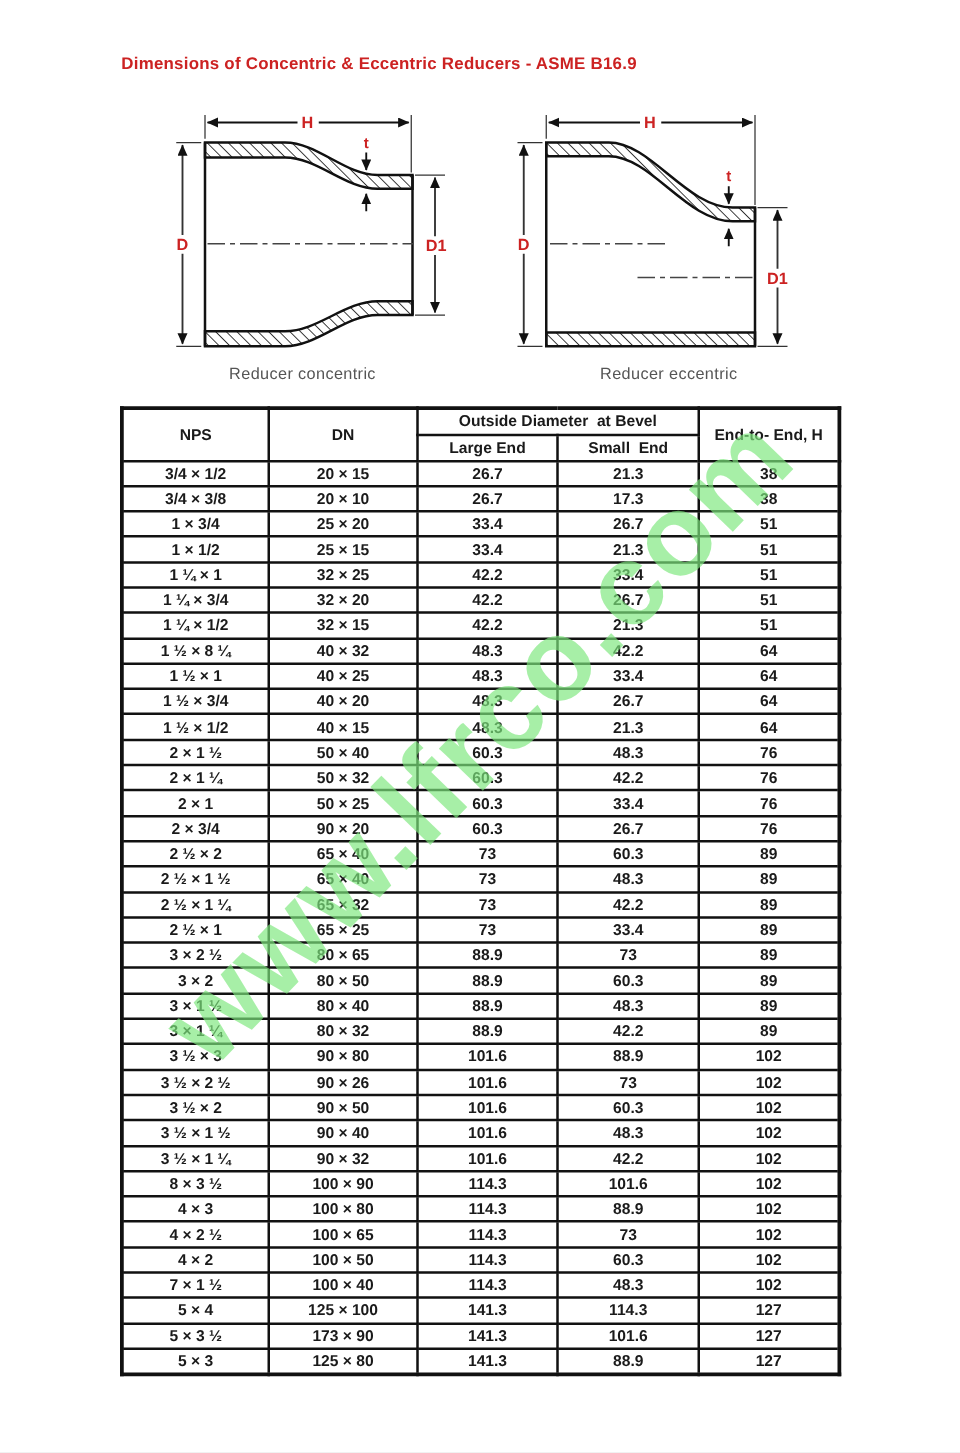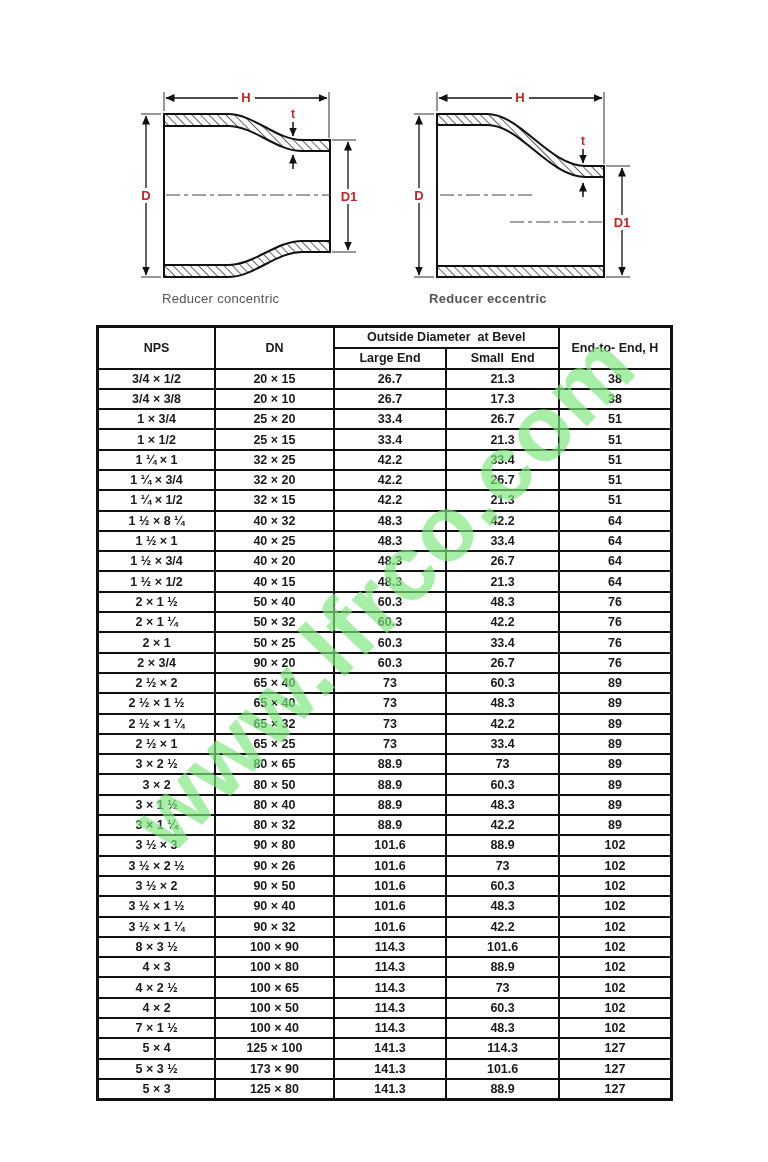--- a/index.html
+++ b/index.html
@@ -8,25 +8,25 @@
     position:relative;width:768px;height:1162px;background:#ffffff;
     margin:0 auto;overflow:hidden;
     font-family:"Liberation Sans",sans-serif;
   }
   .doc-title{
     position:absolute;left:97px;top:43px;
     font-size:13.5px;font-weight:bold;color:#cc2222;letter-spacing:.2px;
   }
   .diagram{position:absolute;}
   .diagram-caption{
-    position:absolute;top:291px;width:160px;
+    position:absolute;top:291px;width:160px;text-align:center;
     font-size:13px;color:#555;letter-spacing:.3px;
   }
   .caption-concentric{left:162px;}
-  .caption-eccentric{left:429px;font-weight:bold;}
+  .caption-eccentric{left:455px;}
   .watermark{
     position:absolute;left:383px;top:592px;
     transform:translate(-50%,-50%) rotate(-46deg);
     font-size:92px;font-weight:bold;letter-spacing:2px;white-space:nowrap;
     color:rgba(126,232,126,0.68);
     z-index:5;pointer-events:none;
   }
   table.dim-table{
     position:absolute;left:96px;top:325px;width:577px;
     border-collapse:collapse;table-layout:fixed;
@@ -41,20 +41,21 @@
   table.dim-table tbody tr{height:20.3px;}
   svg text{font-family:"Liberation Sans",sans-serif;}
   .dimlabel{fill:#cc2222;font-weight:bold;font-size:13px;}
   .dimlabel-small{fill:#cc2222;font-weight:bold;font-size:12px;}
 </style>
 </head>
 <body>
 
 <div class="page">
 
+  <div class="doc-title">Dimensions of Concentric &amp; Eccentric Reducers - ASME B16.9</div>
 
   <svg class="diagram" style="left:128px;top:85px" width="244" height="222" viewBox="128 85 244 222">
     <defs>
       <pattern id="hatch1" width="6" height="6" patternUnits="userSpaceOnUse" patternTransform="rotate(-45)">
         <rect width="6" height="6" fill="#ffffff"></rect>
         <line x1="0" y1="0" x2="0" y2="6" stroke="#222" stroke-width="1.4"></line>
       </pattern>
       <marker id="ah1" markerWidth="11" markerHeight="9" refX="8.5" refY="4" orient="auto-start-reverse" markerUnits="userSpaceOnUse">
         <path d="M0,0 L9,4 L0,8 Z" fill="#111"></path>
       </marker>

